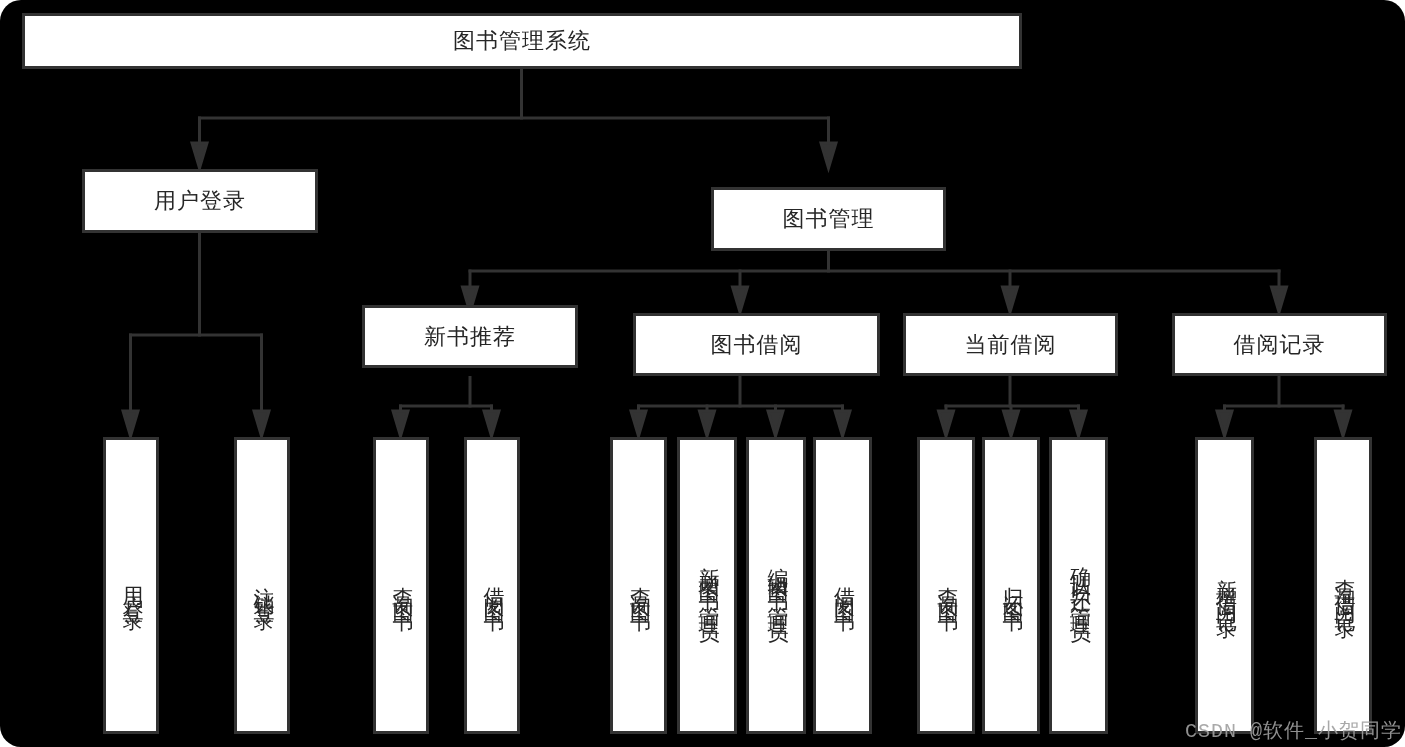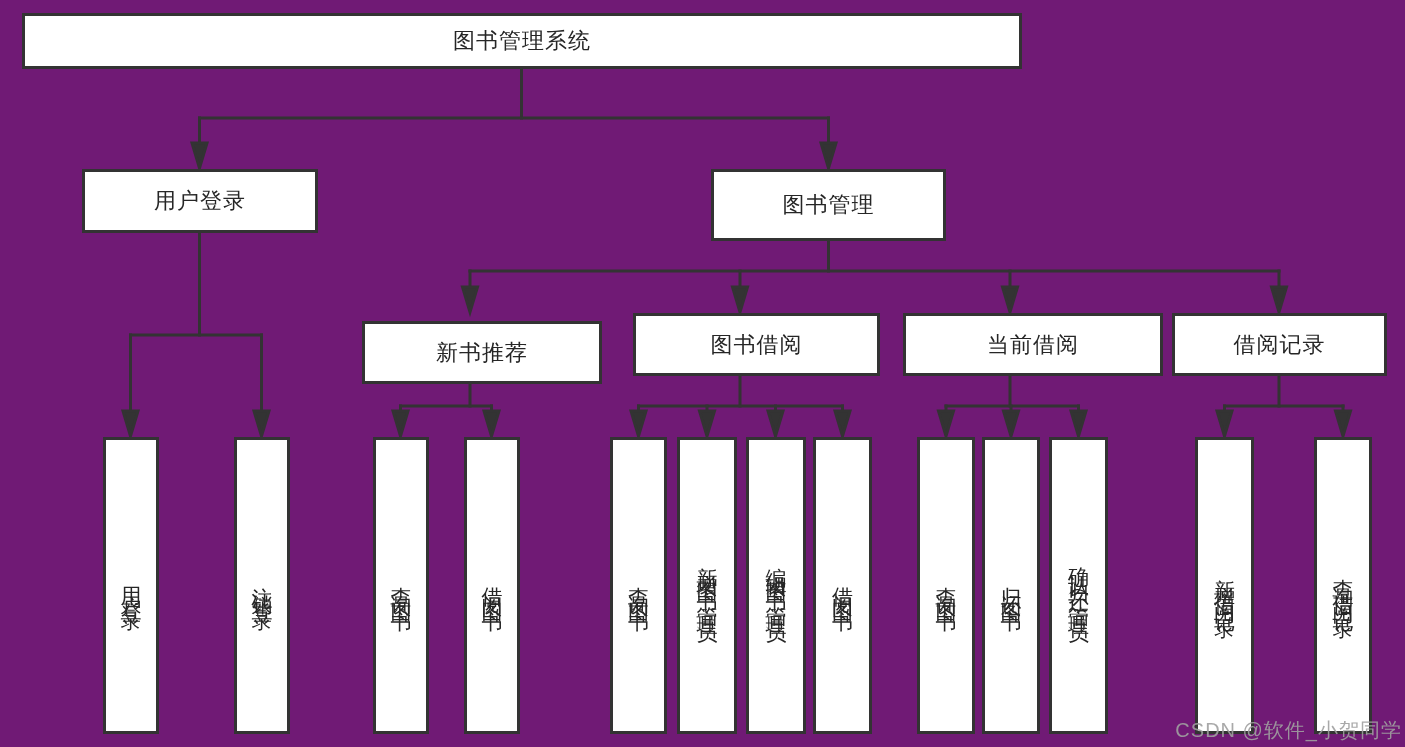--- a/index.html
+++ b/index.html
@@ -1,23 +1,24 @@
 <!DOCTYPE html>
 <html><head>
 <meta charset="utf-8">
 <style>
   html, body {
     margin: 0; padding: 0; background: #ffffff;
   }
   .stage {
     position: relative;
     width: 1405px; height: 747px;
-    background: #701a75;
-    font-family: Liberation Sans, sans-serif;
+    background: #000000;
+    font-family: Liberation Mono, monospace;
     overflow: hidden;
+    border-radius: 21px;
   }
   svg.wires { position: absolute; left: 0; top: 0; z-index: 1; }
   .node {
     position: absolute; box-sizing: border-box;
     border: 3px solid #333333; background: #ffffff;
     display: flex; align-items: center; justify-content: center;
     color: #262626; z-index: 2; text-align: center;
   }
   .h-node { font-size: 22px; letter-spacing: 1px; }
   .v-node { font-size: 21px; }
@@ -116,31 +117,31 @@
     </g>
   </svg>
 
   <div class="node h-node" style="left:22px; top:13px; width:1000px; height:56px;">
     <span>图书管理系统</span>
   </div>
 
   <div class="node h-node" style="left:82px; top:169px; width:236px; height:64px;">
     <span>用户登录</span>
   </div>
-  <div class="node h-node" style="left:711px; top:169px; width:235px; height:72px;justify-content:center;">
+  <div class="node h-node" style="left:711px; top:187px; width:235px; height:64px;justify-content:center;">
     <span>图书管理</span>
   </div>
 
-  <div class="node h-node" style="left:362px; top:321px; width:240px; height:63px;">
+  <div class="node h-node" style="left:362px; top:305px; width:216px; height:63px;">
     <span>新书推荐</span>
   </div>
   <div class="node h-node" style="left:633px; top:313px; width:247px; height:63px;">
     <span>图书借阅</span>
   </div>
-  <div class="node h-node" style="left:903px; top:313px; width:260px; height:63px;">
+  <div class="node h-node" style="left:903px; top:313px; width:215px; height:63px;">
     <span>当前借阅</span>
   </div>
   <div class="node h-node" style="left:1172px; top:313px; width:215px; height:63px;">
     <span>借阅记录</span>
   </div>
 
   <div class="node v-node" style="left:103px; top:437px; width:56px; height:297px;">
     <span class="vtxt">用户登录</span>
   </div>
   <div class="node v-node" style="left:234px; top:437px; width:56px; height:297px;">

